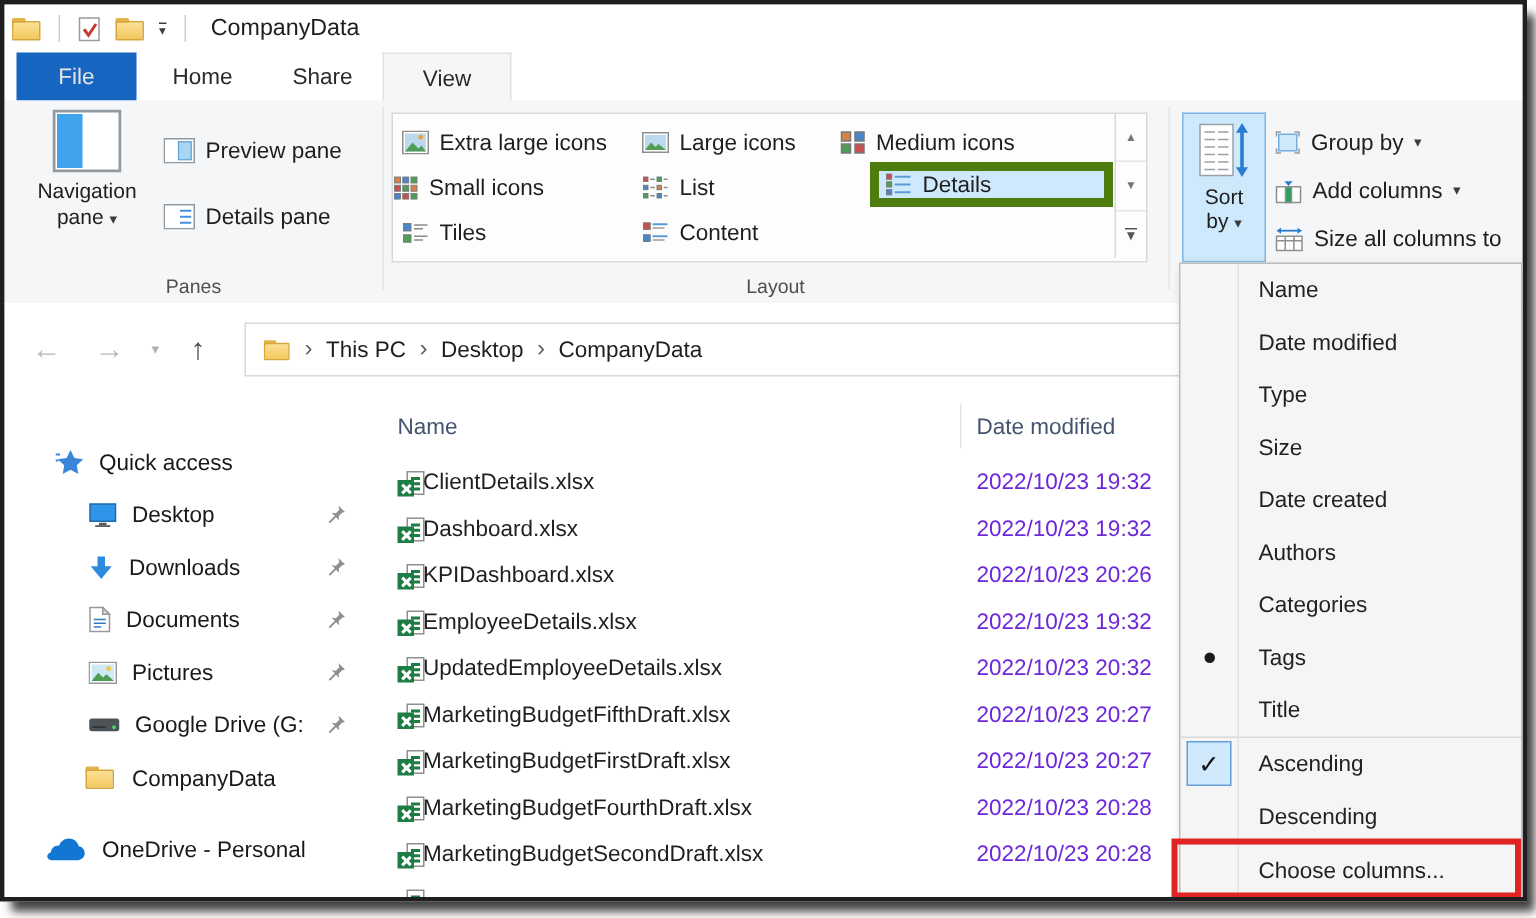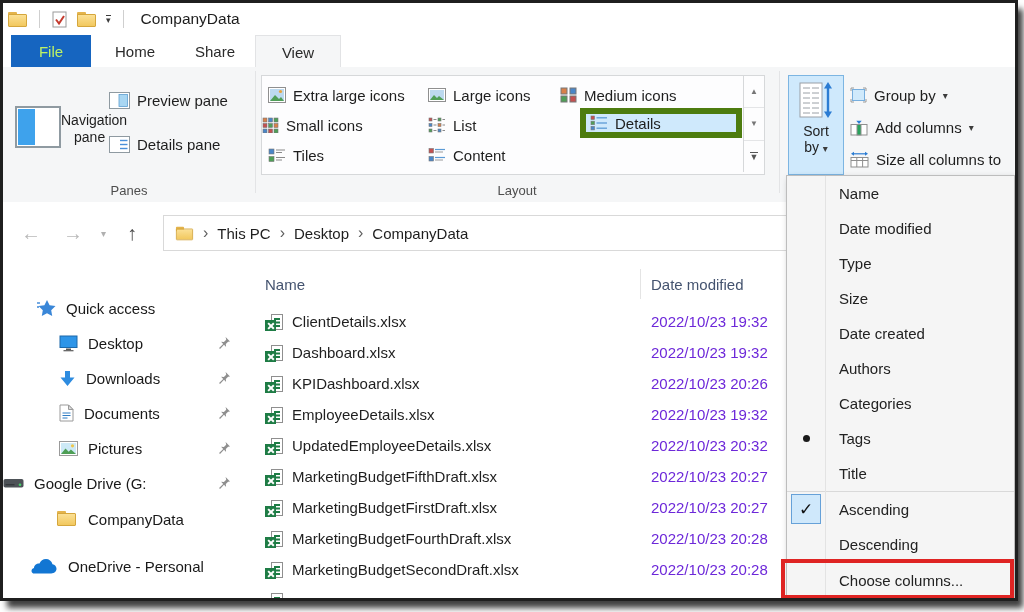--- a/index.html
+++ b/index.html
@@ -24,33 +24,33 @@
                     background:linear-gradient(#fbe095,#f2c85e);border:1px solid #d5a63c;border-radius:1px}
   .folder-ic.small{transform:scale(.9)}
 
   .ovl{display:inline-block;font-size:9px;color:#3c3c3c;line-height:5px;border-top:1.5px solid #3c3c3c;
        padding-top:2px}
 
   
   .tabstrip{position:absolute;left:0;top:32px;width:100%;height:32px;background:#fff}
   .tab{position:absolute;top:0;height:32px;display:flex;align-items:center;justify-content:center;
        font-size:15px;color:#2a2a2a;cursor:default}
-  .tab-file{left:8px;width:80px;background:#1665c0;color:#bef264}
+  .tab-file{left:8px;width:80px;background:#1665c0;color:#e5e5e5}
   .tab-home{left:96px;width:72px}
   .tab-share{left:176px;width:72px}
   .tab-view{left:252px;width:84px;background:#f5f6f7;border:1px solid #e2e3e5;border-bottom:none}
 
   
   .ribbon{position:absolute;left:0;top:64px;width:100%;height:135px;background:#f5f6f7;
           border-bottom:1px solid #d9dadb}
   .vsep{position:absolute;top:4px;width:1px;height:122px;background:#e3e4e6}
   .grouplabel{position:absolute;bottom:4px;font-size:13px;color:#4e4e4e;text-align:center}
 
   .navpane-btn{position:absolute;left:12px;top:6px;width:86px;height:108px;display:flex;
-               align-items:center}
+               flex-direction:column;align-items:center}
   .navpane-btn .lbl{font-size:14px;color:#1e1e1e;line-height:17px;text-align:center;margin-top:4px}
   .pane-row{position:absolute;left:106px;height:22px;display:flex;align-items:center;gap:7px;
             font-size:15px;color:#1e1e1e}
   .cv-row{position:absolute;left:847px;height:24px;display:flex;align-items:center;gap:7px;
           font-size:15px;color:#1e1e1e;white-space:nowrap}
   .caret{font-size:10px;color:#3c3c3c}
 
   
   .gallery{position:absolute;left:258px;top:8px;width:502px;height:98px;background:#fdfdfe;
            border:1px solid #d6d8da}
@@ -85,21 +85,21 @@
       font-size:15px;color:#191919}
   .si .pin{position:absolute;left:214px;top:8px}
 
   .colhead{position:absolute;top:5px;height:30px;display:flex;align-items:center;
            font-size:15px;color:#44536f}
   .coldiv{position:absolute;left:637px;top:5px;width:1px;height:30px;background:#e4e4e4}
 
   .filerows{position:absolute;left:258px;top:43px;width:532px;height:291px;overflow:hidden}
   .frow{position:relative;height:31px}
   .frow .xl{position:absolute;left:4px;top:7px}
-  .fname{position:absolute;left:31px;top:6px;font-size:15px;color:#1f1f1f;white-space:nowrap}
+  .fname{position:absolute;left:21px;top:6px;font-size:15px;color:#1f1f1f;white-space:nowrap}
   .fdate{position:absolute;left:390px;top:6px;font-size:15px;color:#6d28d9;white-space:nowrap}
 
   
   .xl{width:19px;height:17px;display:inline-block;position:relative;flex:none}
   .xl .pg{position:absolute;left:6px;top:0;width:12px;height:16px;background:#fff;
           border:1px solid #8f8f8f;box-sizing:border-box}
   .xl .pg::before{content:"";position:absolute;left:2px;top:3px;width:6px;height:1.5px;
                   background:#1e7c45;box-shadow:0 3.5px 0 #1e7c45,0 7px 0 #1e7c45}
   .xl .bx{position:absolute;left:0;bottom:0;width:11px;height:11px;background:#1e7c45}
   .xl .bx::before,.xl .bx::after{content:"";position:absolute;left:4.6px;top:1.5px;width:1.8px;
@@ -453,21 +453,21 @@
           <rect x=".5" y=".5" width="18" height="14" fill="#fff" stroke="#9a9a9a"></rect>
           <rect x="2" y="2" width="15" height="11" fill="#cde9f6"></rect>
           <path d="M2 13l4.5-5.5 3.2 3.2 2.2-2.2 5.1 4.5z" fill="#4d9e55"></path>
           <circle cx="13.5" cy="4.8" r="1.6" fill="#f0c64a"></circle>
         </svg>
       <span>Pictures</span>
       <svg class="pin" width="14" height="14" viewBox="0 0 14 14">
           <path d="M8.6 1l4.4 4.4-1.9.4-2.3 2.3.3 2.8-2.1-2.1L3 12.9l-.9-.9 4.1-4.1-2.1-2.1 2.8.3L9.2 3.8z" fill="#8f8f8f"></path>
         </svg>
     </div>
-    <div class="si" style="top:204px;">
+    <div class="si" style="top:204px;padding-left:56px">
       <svg width="21" height="11" viewBox="0 0 21 11">
           <rect x=".5" y="1" width="20" height="8.5" rx="1.8" fill="#4d5257"></rect>
           <circle cx="17" cy="6.8" r="1.3" fill="#45d06a"></circle>
           <rect x="2.5" y="6.2" width="9" height="1.1" fill="#2e3236"></rect>
         </svg>
       <span>Google Drive (G:</span>
       <svg class="pin" width="14" height="14" viewBox="0 0 14 14">
           <path d="M8.6 1l4.4 4.4-1.9.4-2.3 2.3.3 2.8-2.1-2.1L3 12.9l-.9-.9 4.1-4.1-2.1-2.1 2.8.3L9.2 3.8z" fill="#8f8f8f"></path>
         </svg>
     </div>

